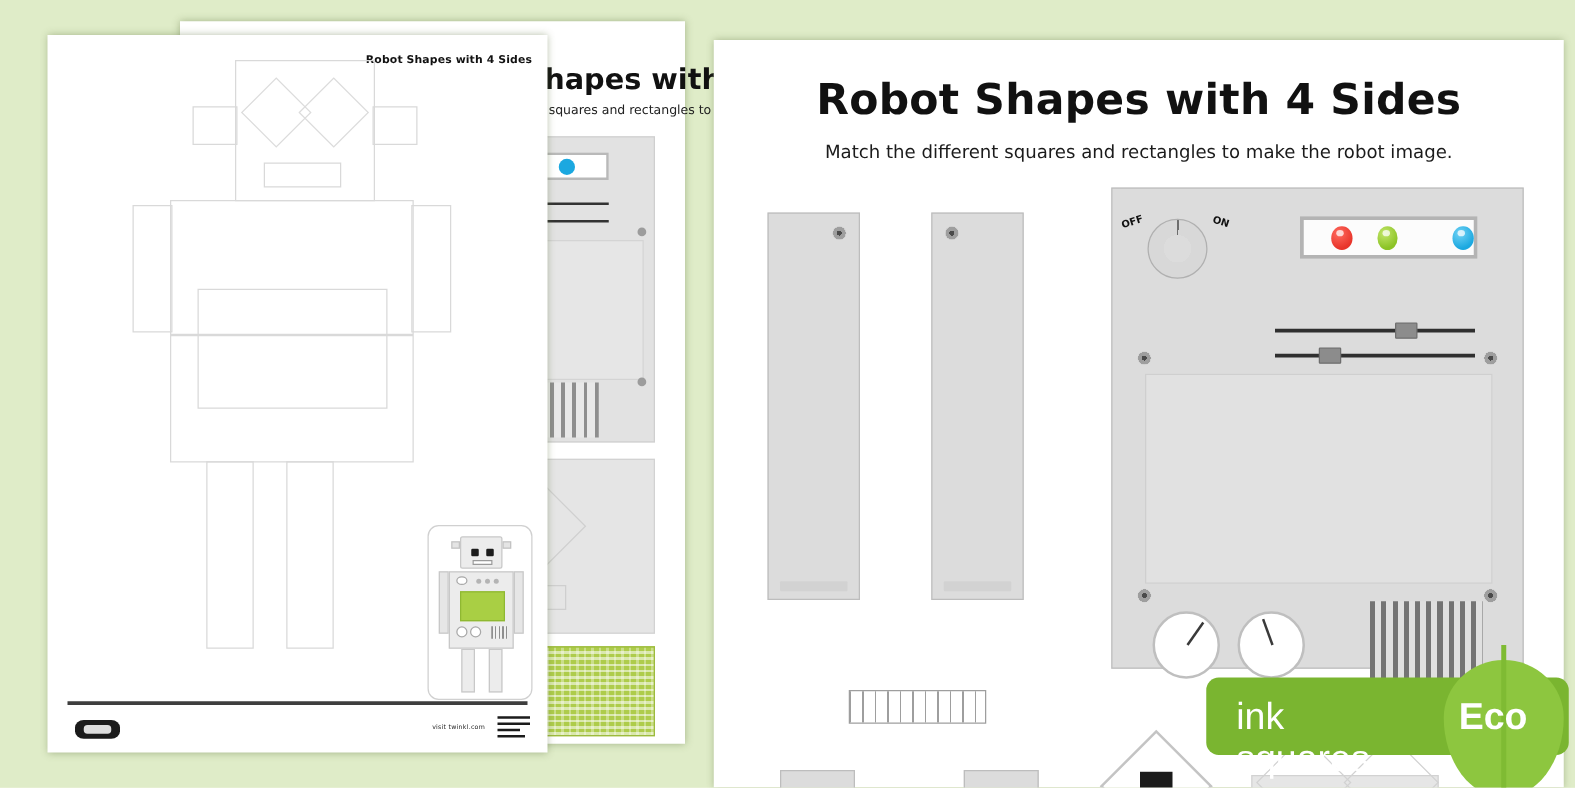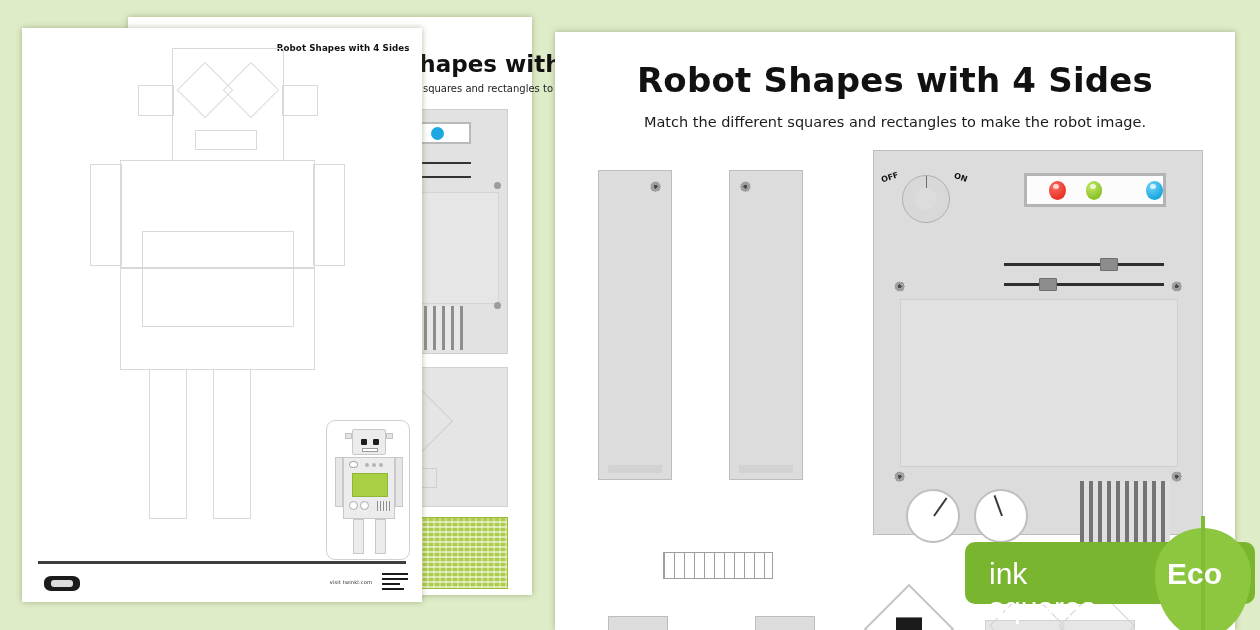--- a/index.html
+++ b/index.html
@@ -5,21 +5,21 @@
   * { box-sizing: border-box; margin: 0; padding: 0; }
   html, body {
     width: 1260px; height: 630px;
     overflow: hidden;
     background: #dfecc8;
     font-family: "Liberation Sans", sans-serif;
   }
   #stage { position: relative; width: 1260px; height: 630px; background: #dfecc8; }
 
   
-  .sheet { position: absolute; background: #ffffff; }
+  .sheet { position: absolute; background: #ffffff; margin-left: 16px; }
   .sheet.shadow { box-shadow: 0 0 6px rgba(90,110,60,.45); }
 
   
   #doc-left { left: 22px; top: 28px; width: 400px; height: 574px; z-index: 5; }
   #doc-left-title {
     position: absolute; right: 14px; top: 15px;
     font-size: 8.5px; font-weight: bold; letter-spacing: .1px;
     color: #111; transform: scaleX(1.02);
     font-family: "DejaVu Sans", sans-serif;
   }

